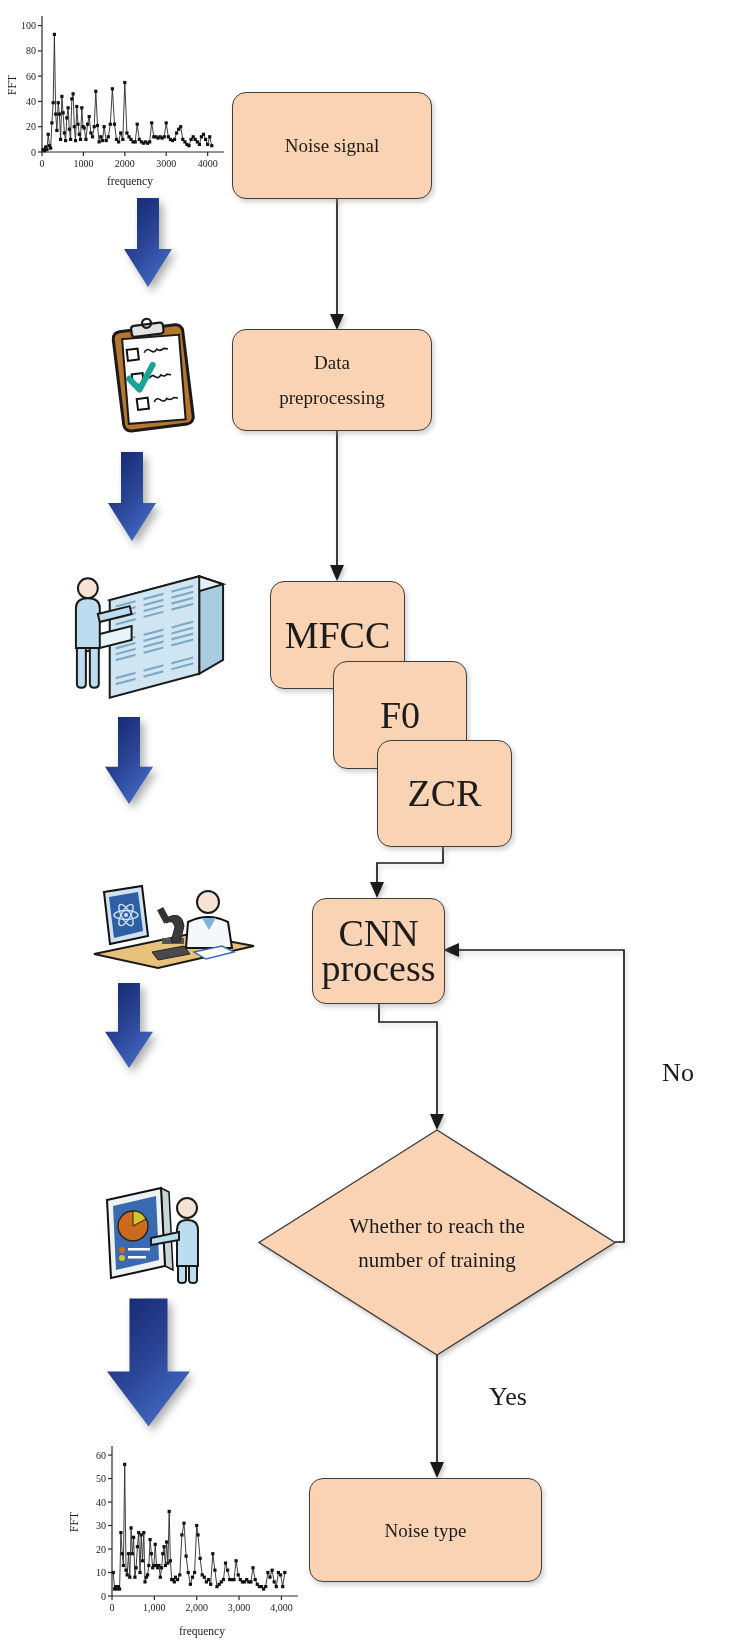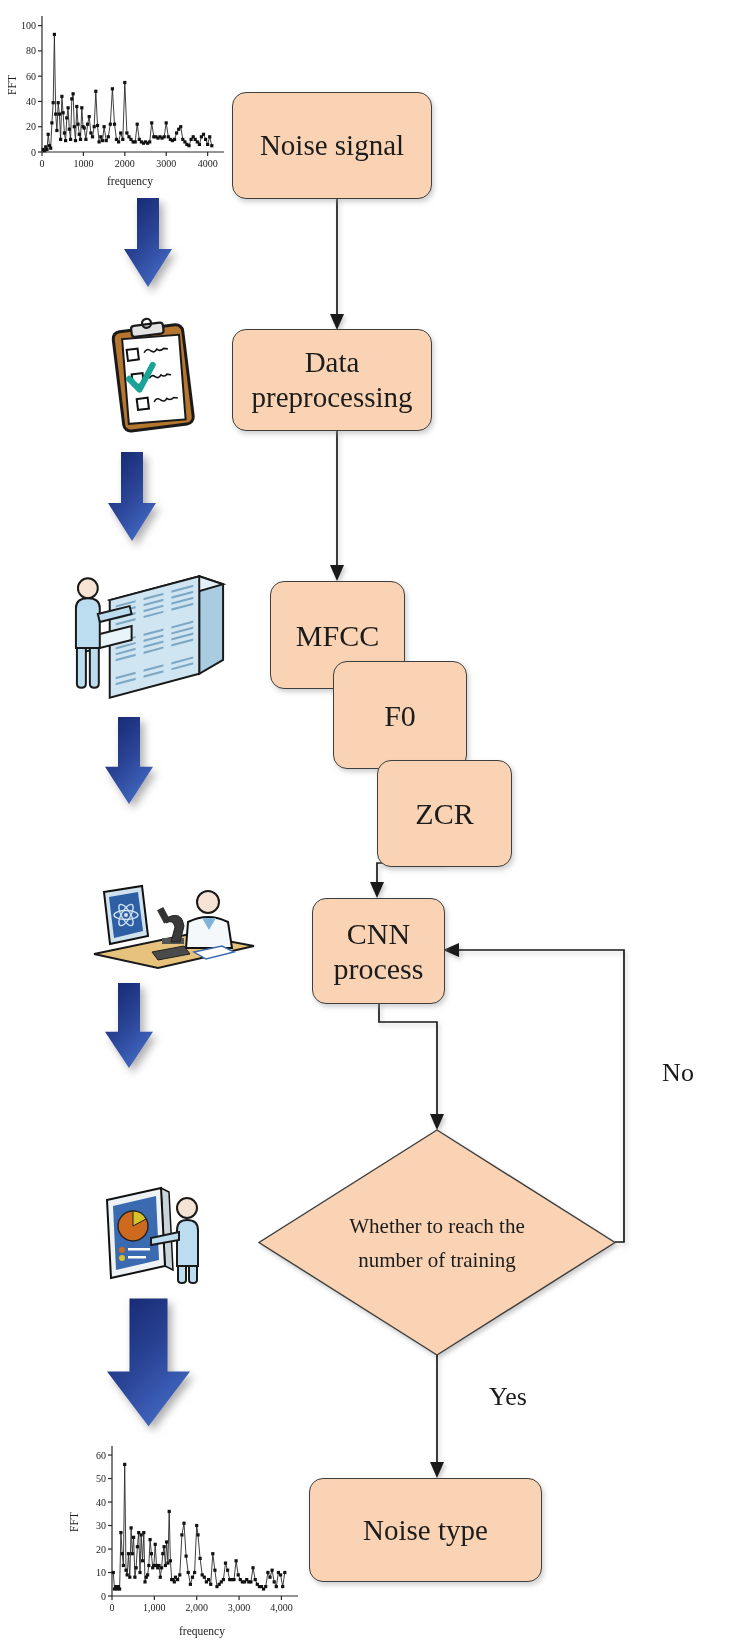--- a/index.html
+++ b/index.html
@@ -9,22 +9,22 @@
   .flowbox{
     position:absolute;
     background:var(--node-fill,#f9d3b3);
     border:1.4px solid var(--node-border,#3f3f3f);
     border-radius:14px;
     display:flex;flex-direction:column;align-items:center;justify-content:center;
     box-shadow:2px 3px 5px rgba(150,150,150,.45);
     z-index:2;
     text-align:center;
   }
-  .flowbox .lbl{font-size:29px;line-height:35px;white-space:nowrap;}
-  .flowbox.small .lbl{font-size:30px;}
+  .flowbox .lbl{font-size:19px;line-height:35px;white-space:nowrap;}
+  .flowbox.small .lbl{font-size:38px;}
 
   .connectors{position:absolute;left:0;top:0;z-index:1;
     filter:drop-shadow(2px 3px 2px rgba(140,140,140,.45));}
   .connectors path.edge{stroke:var(--connector,#1a1a1a);stroke-width:1.7;fill:none;}
   .connectors polygon.head{fill:var(--connector,#1a1a1a);}
   .connectors polygon.diamond{fill:var(--node-fill,#f9d3b3);stroke:var(--node-border,#3f3f3f);stroke-width:1.4;}
 
   .diamond-text{
     position:absolute;left:259px;top:1130px;width:356px;height:225px;
     display:flex;flex-direction:column;align-items:center;justify-content:center;
@@ -89,21 +89,21 @@
   </div>
 
   <div class="flowbox small" style="left:270px;top:581px;width:133px;height:106px;z-index:2;">
     <div class="lbl">MFCC</div>
   </div>
 
   <div class="flowbox small" style="left:326px;top:661px;width:132px;height:106px;z-index:3;margin-left:7px;">
     <div class="lbl">F0</div>
   </div>
 
-  <div class="flowbox small" style="left:377px;top:740px;width:133px;height:105px;z-index:4;margin-top:20px;">
+  <div class="flowbox small" style="left:377px;top:740px;width:133px;height:105px;z-index:4;">
     <div class="lbl">ZCR</div>
   </div>
 
   <div class="flowbox small" style="left:312px;top:898px;width:131px;height:104px;">
     <div class="lbl">CNN</div>
     <div class="lbl">process</div>
   </div>
 
   <div class="diamond-text">
     <div>Whether to reach the</div>

